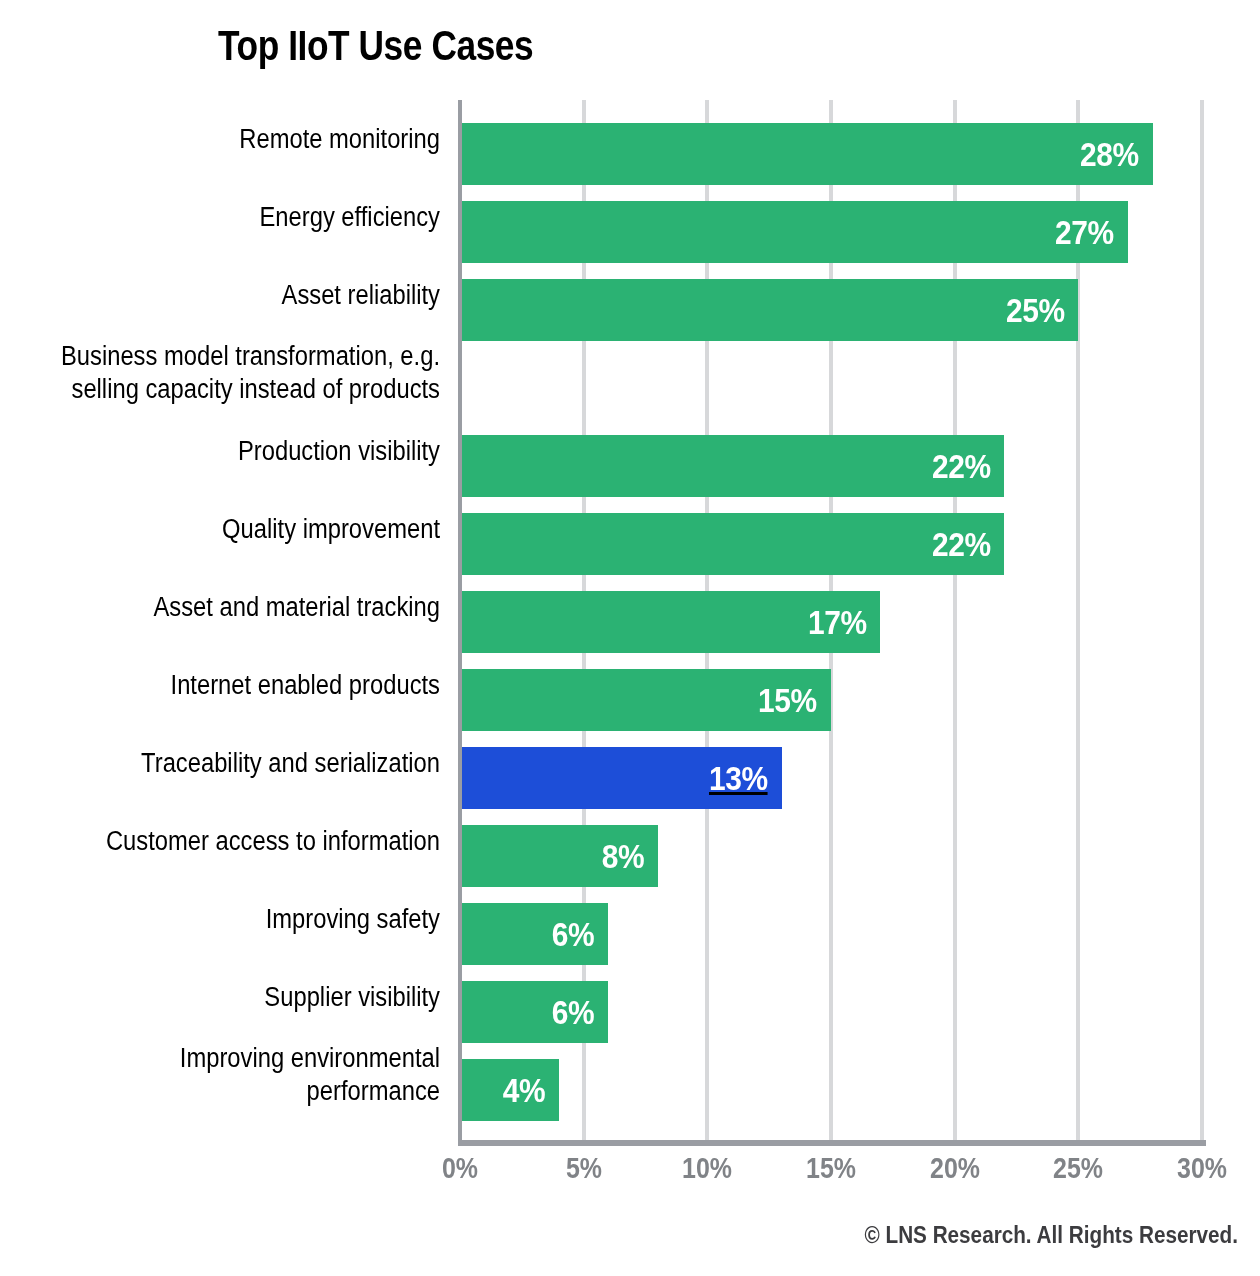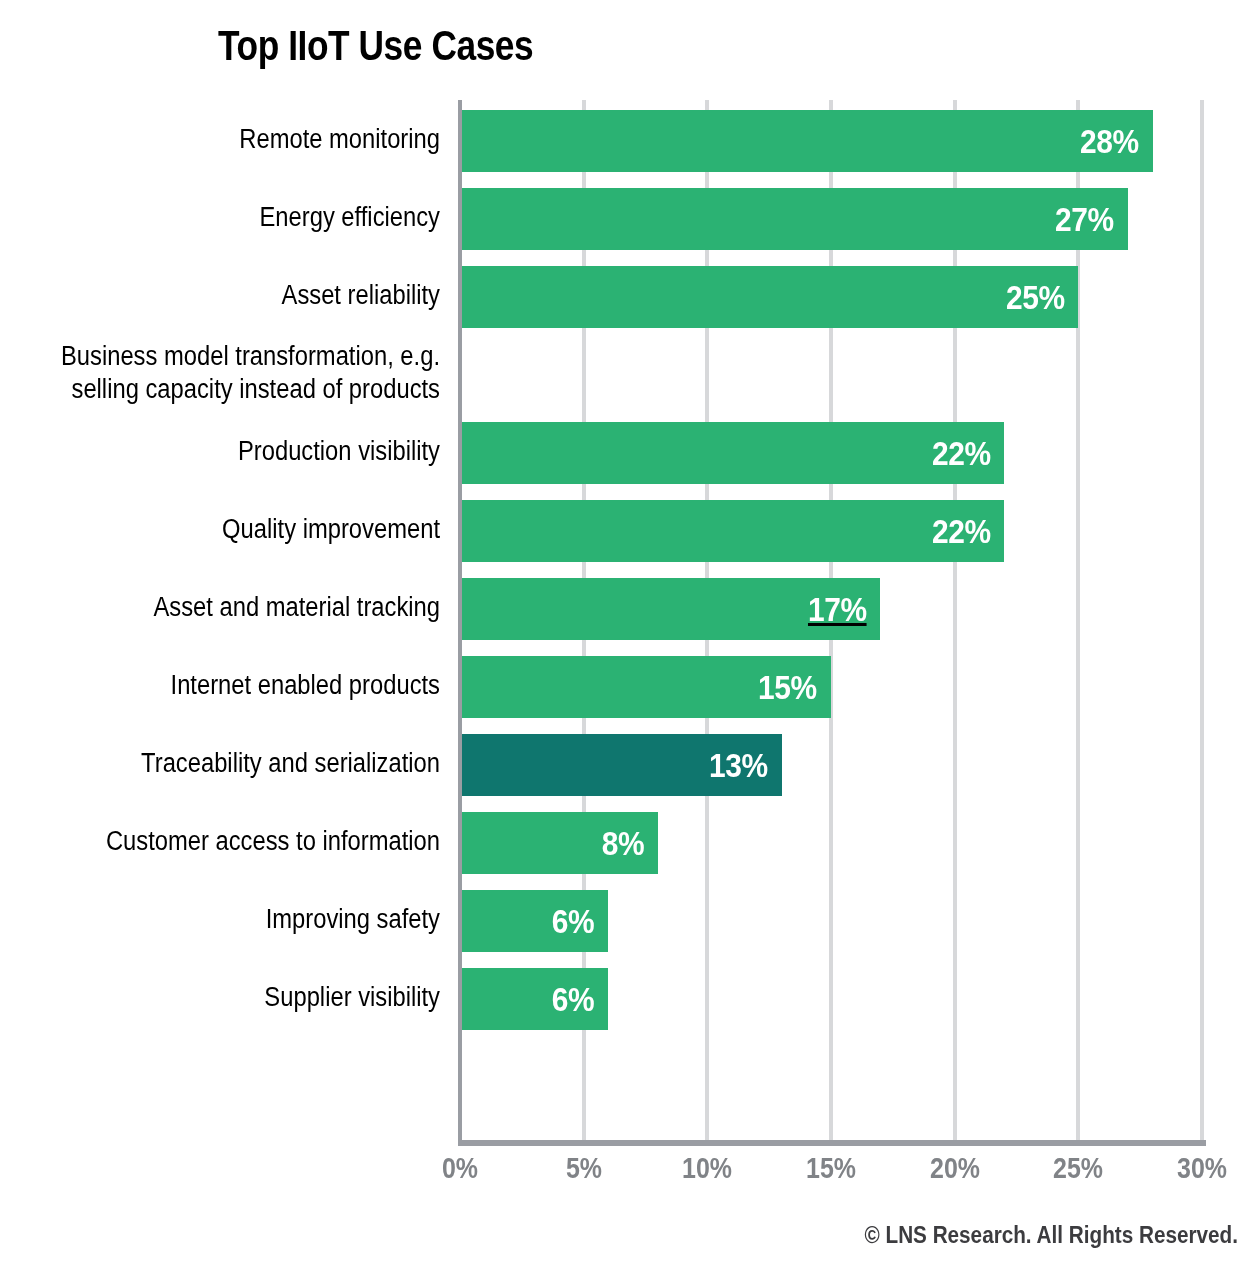--- a/index.html
+++ b/index.html
@@ -98,21 +98,21 @@
     color: #000000;
     transform: scaleX(0.88);
     transform-origin: right center;
     white-space: nowrap;
   }
   .row-label .lbl-line { display: block; }
 
   .bar-wrap {
     position: absolute;
     left: 460px;
-    top: 10px;
+    top: 23px;
     height: 56px;
   }
   .bar {
     position: relative;
     height: 62px;
     background: #2bb273;
     display: flex;
     align-items: center;
     justify-content: flex-end;
     box-sizing: border-box;
@@ -238,41 +238,41 @@
           <div class="bar" style="background: rgb(43, 178, 115);">
             <span class="bar-value">22%</span>
           </div>
         </div>
       </div>
       <div class="row">
         <div class="row-label">
           <span class="lbl-line">Asset and material tracking</span>
         </div>
         <div class="bar-wrap" style="width: 420.467px;">
-          <div class="bar" style="background: rgb(43, 178, 115); text-decoration: underline;">
+          <div class="bar" style="background: rgb(43, 178, 115);">
             <span class="bar-value">17%</span>
           </div>
         </div>
       </div>
       <div class="row">
         <div class="row-label">
           <span class="lbl-line">Internet enabled products</span>
         </div>
         <div class="bar-wrap" style="width: 371px;">
           <div class="bar" style="background: rgb(43, 178, 115);">
             <span class="bar-value">15%</span>
           </div>
         </div>
       </div>
       <div class="row">
         <div class="row-label">
           <span class="lbl-line">Traceability and serialization</span>
         </div>
         <div class="bar-wrap" style="width: 321.533px;">
-          <div class="bar" style="background: #0f766e;">
+          <div class="bar" style="background: #1d4ed8; text-decoration: underline;">
             <span class="bar-value">13%</span>
           </div>
         </div>
       </div>
       <div class="row">
         <div class="row-label">
           <span class="lbl-line">Customer access to information</span>
         </div>
         <div class="bar-wrap" style="width: 197.867px;">
           <div class="bar" style="background: rgb(43, 178, 115);">
@@ -290,20 +290,31 @@
           </div>
         </div>
       </div>
       <div class="row">
         <div class="row-label">
           <span class="lbl-line">Supplier visibility</span>
         </div>
         <div class="bar-wrap" style="width: 148.4px;">
           <div class="bar" style="background: rgb(43, 178, 115);">
             <span class="bar-value">6%</span>
+          </div>
+        </div>
+      </div>
+      <div class="row">
+        <div class="row-label">
+          <span class="lbl-line">Improving environmental</span>
+          <span class="lbl-line">performance</span>
+        </div>
+        <div class="bar-wrap" style="width: 98.9333px;">
+          <div class="bar" style="background: rgb(43, 178, 115);">
+            <span class="bar-value">4%</span>
           </div>
         </div>
       </div>
     </div>
 
   <div class="xticks" id="xticks">
       <div class="xtick" style="left: 460px; color: rgb(128, 131, 135);">0%</div>
       <div class="xtick" style="left: 583.667px; color: rgb(128, 131, 135);">5%</div>
       <div class="xtick" style="left: 707.333px; color: rgb(128, 131, 135);">10%</div>
       <div class="xtick" style="left: 831px; color: rgb(128, 131, 135);">15%</div>

